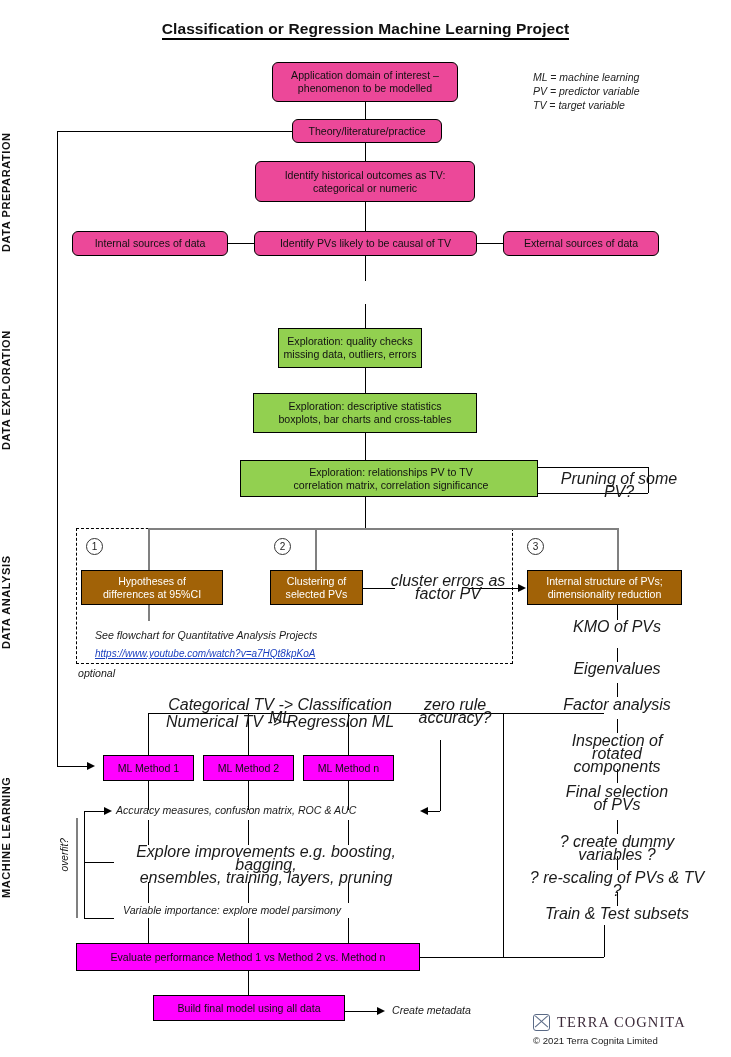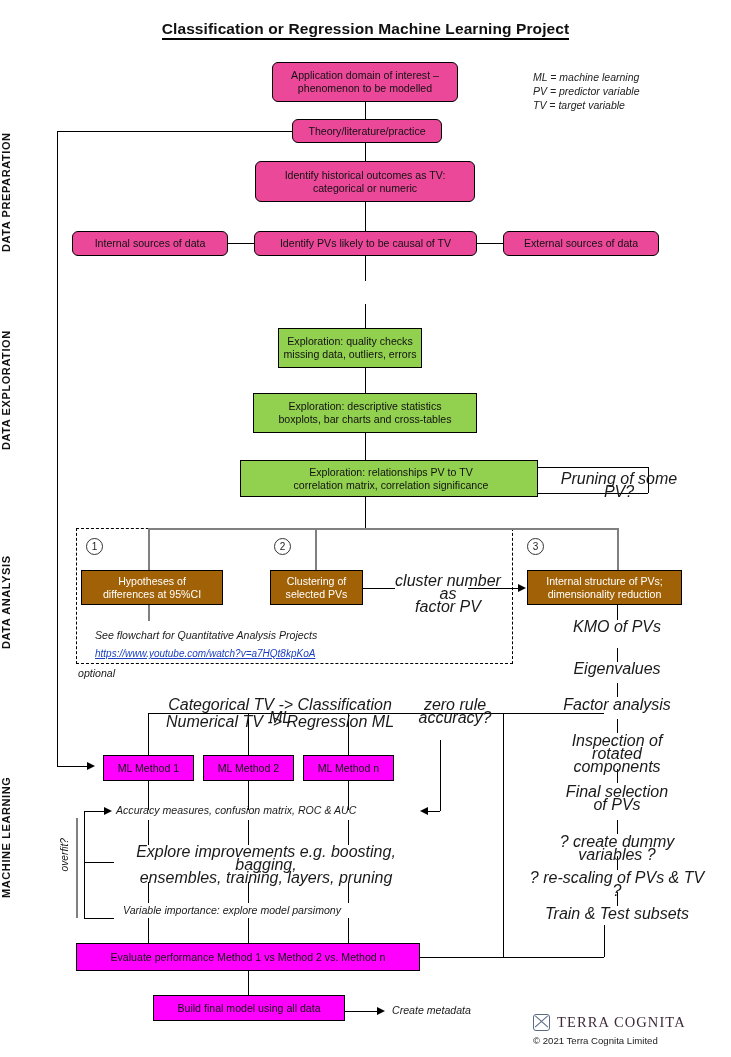--- a/index.html
+++ b/index.html
@@ -220,21 +220,21 @@
     <div>Hypotheses of</div>
     <div>differences at 95%CI</div>
   </div>
 
   <div class="abs box blue" style="left:270px;top:570px;width:93px;height:35px;flex-direction:column;">
     <div>Clustering of</div>
     <div>selected PVs</div>
   </div>
 
   <div class="abs ital" style="left:388px;top:574px;width:120px;">
-    <div>cluster number as</div>
+    <div>cluster errors as</div>
     <div>factor PV</div>
   </div>
 
   <div class="abs box blue" style="left:527px;top:570px;width:155px;height:35px;flex-direction:column;">
     <div>Internal structure of PVs;</div>
     <div>dimensionality reduction</div>
   </div>
 
   <div class="abs ital-l" style="left:95px;top:629px;width:330px;">See flowchart for Quantitative Analysis Projects</div>
   <div class="abs" style="left:95px;top:643px;">

